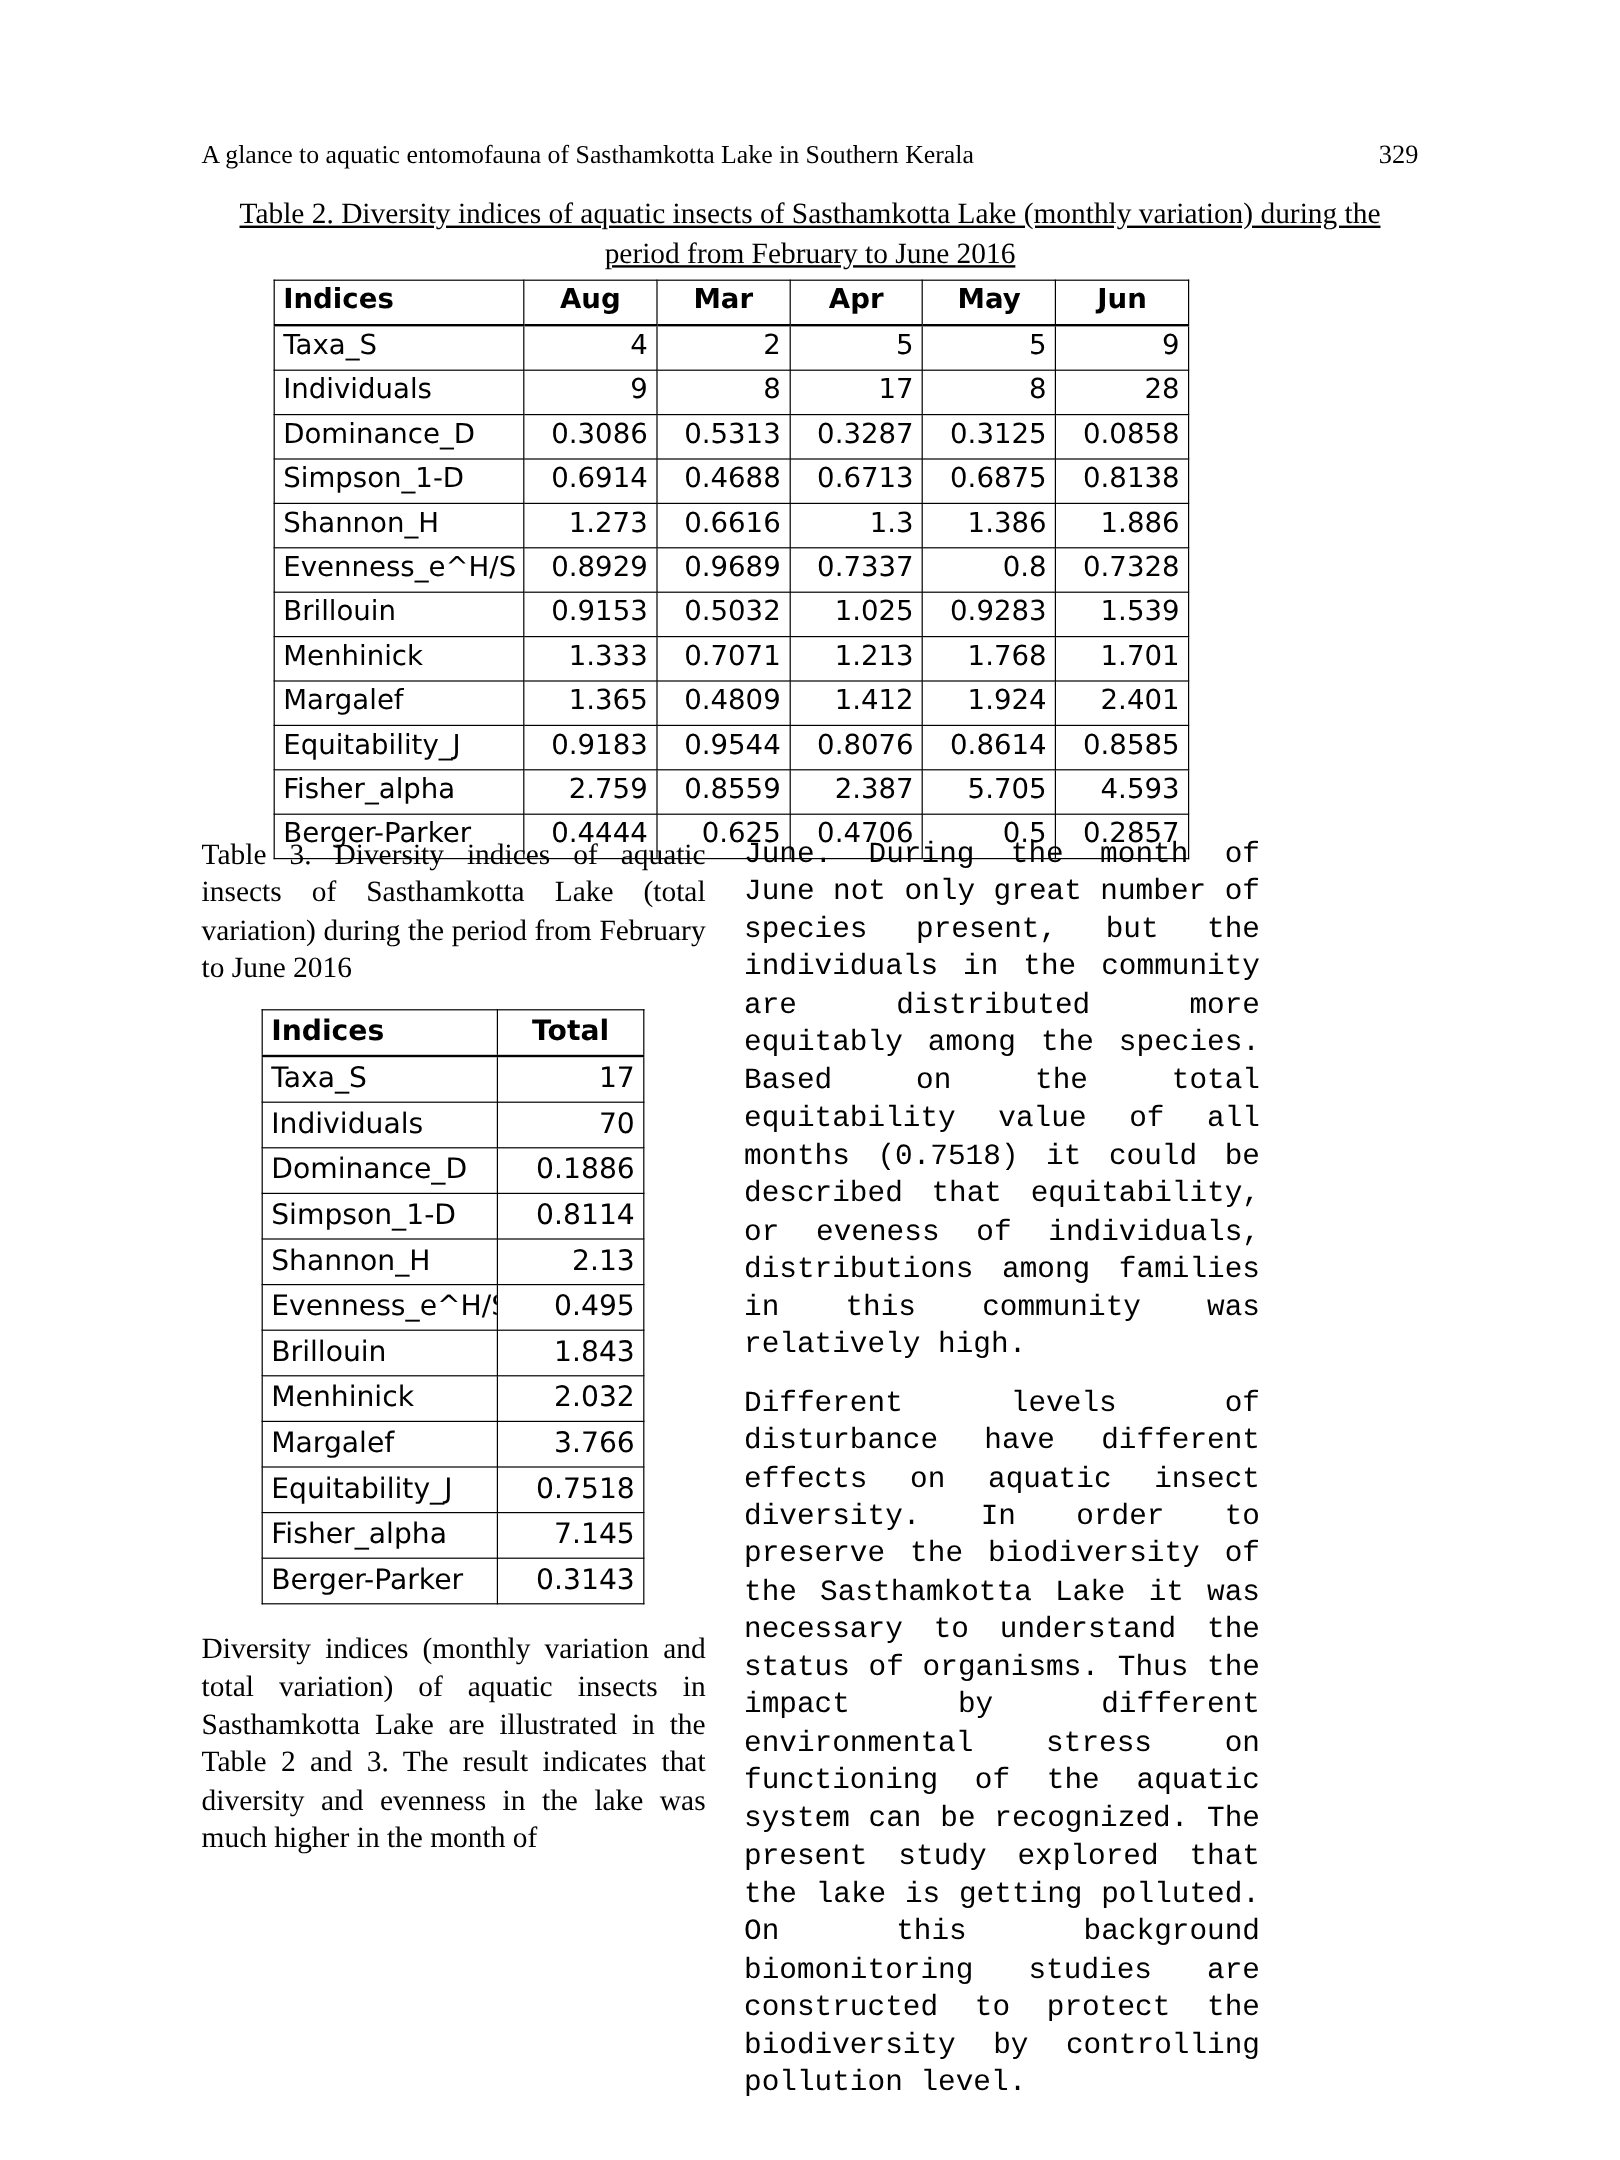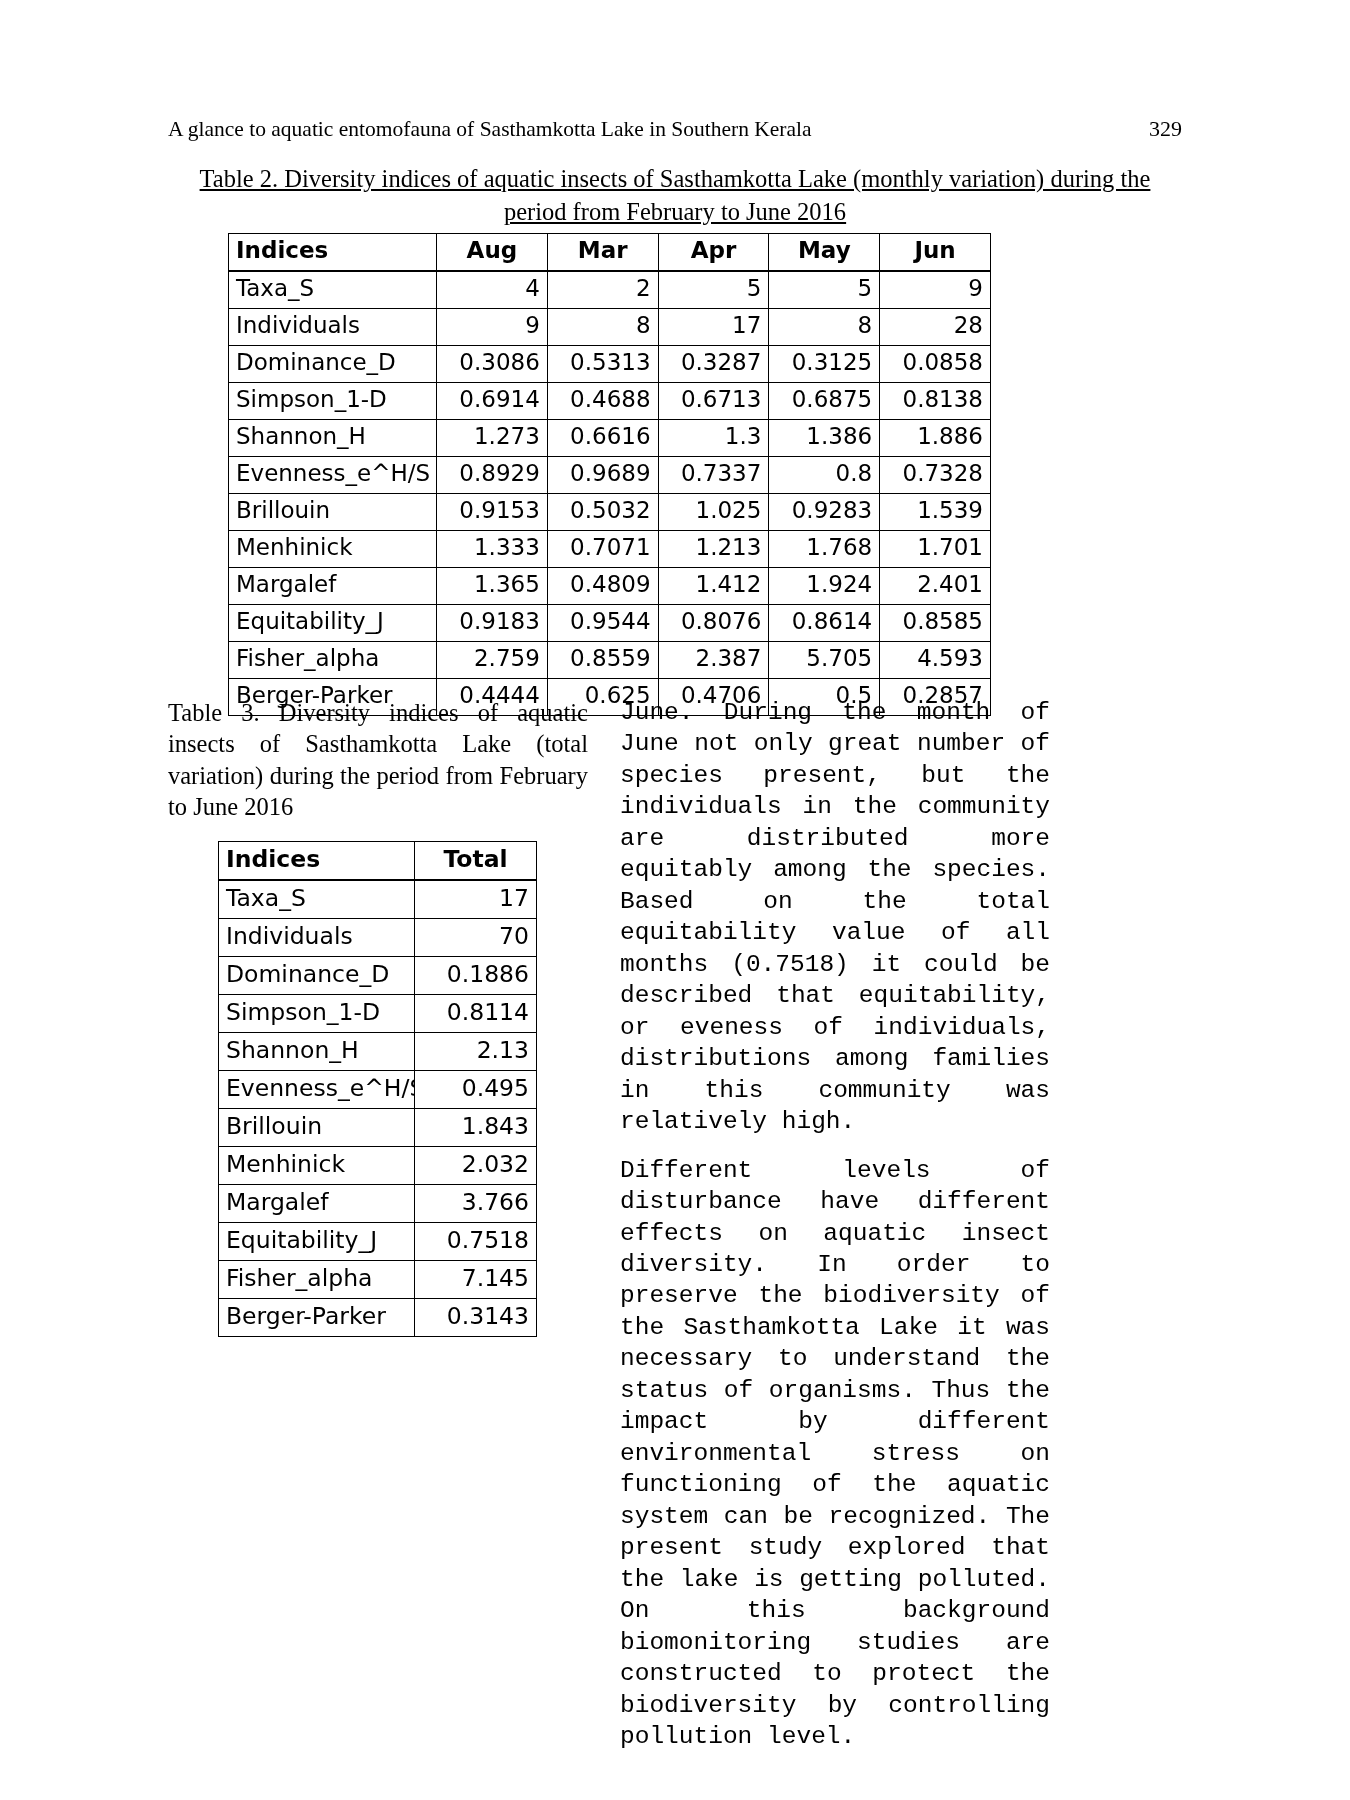--- a/index.html
+++ b/index.html
@@ -329,20 +329,21 @@
             <tr>
               <td class="lbl">Berger-Parker</td>
               <td class="num">0.3143</td>
             </tr>
           </tbody>
       </table>
     </div>
 
     <div class="spacer-after-t3"></div>
 
+    <p class="para last">Diversity indices (monthly variation and total variation) of aquatic insects in Sasthamkotta Lake are illustrated in the Table 2 and 3. The result indicates that diversity and evenness in the lake was much higher in the month of</p>
   </div>
 
   <div class="col-right">
     <p class="para">June. During the month of June not only great number of species present, but the individuals in the community are distributed more equitably among the species. Based on the total equitability value of all months (0.7518) it could be described that equitability, or eveness of individuals, distributions among families in this community was relatively high.</p>
     <p class="para">Different levels of disturbance have different effects on aquatic insect diversity. In order to preserve the biodiversity of the Sasthamkotta Lake it was necessary to understand the status of organisms. Thus the impact by different environmental stress on functioning of the aquatic system can be recognized. The present study explored that the lake is getting polluted. On this background biomonitoring studies are constructed to protect the biodiversity by controlling pollution level.</p>
   </div>
 
 </div>
 
 </body></html>

